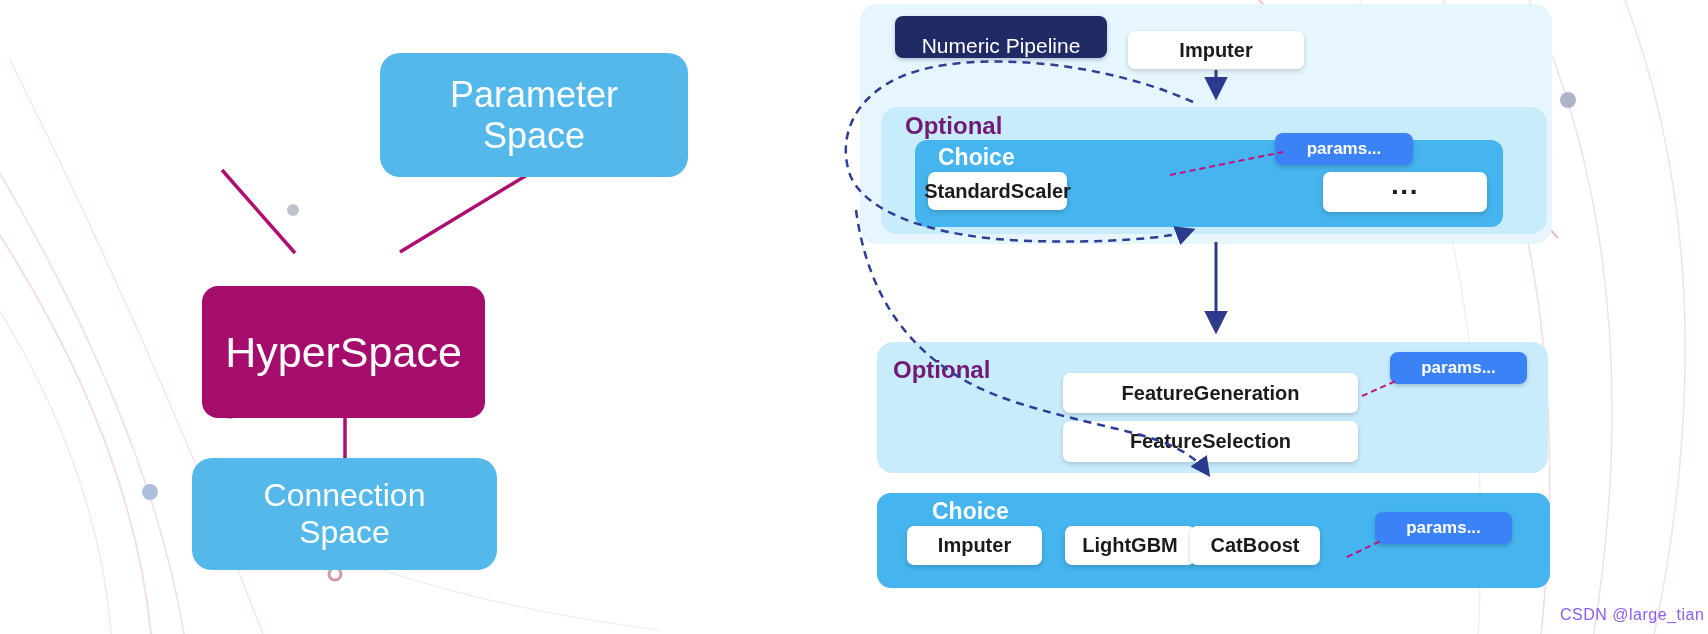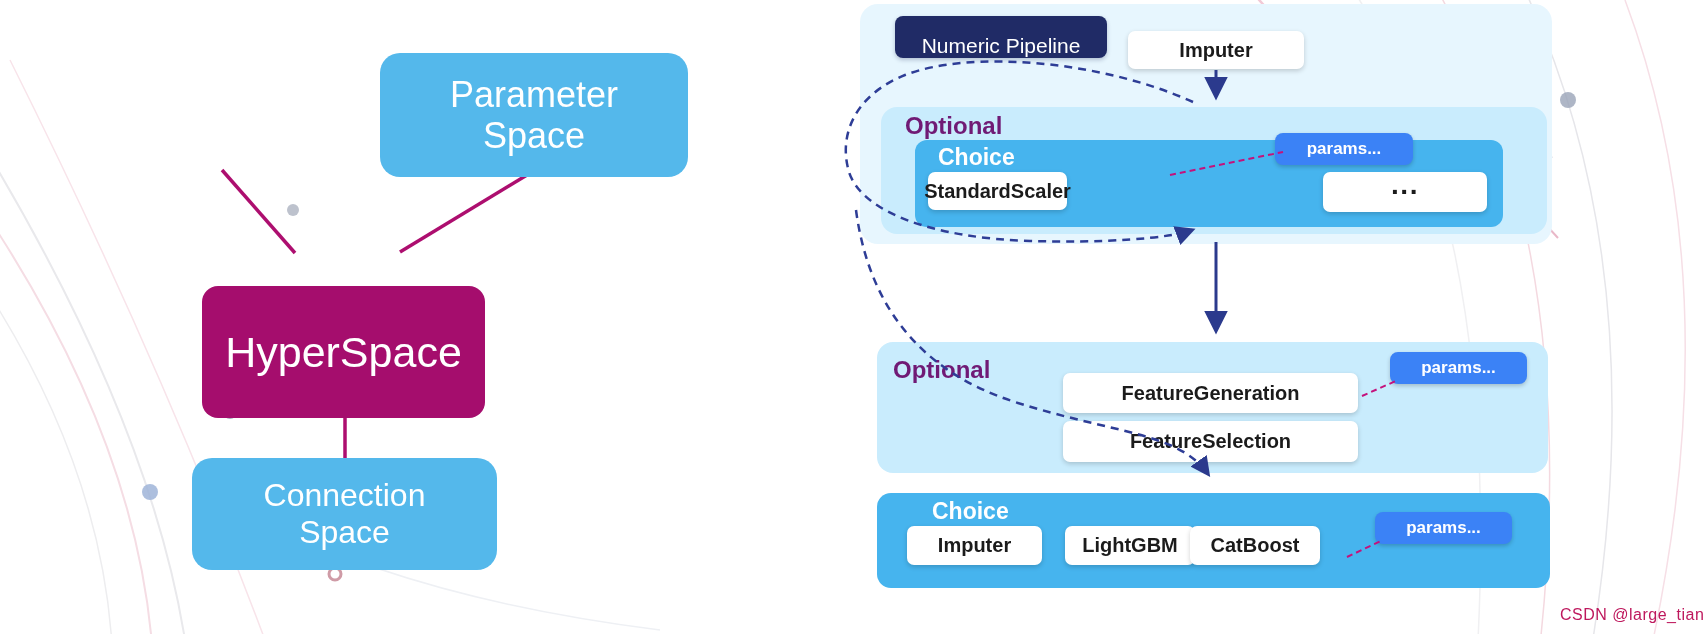--- a/index.html
+++ b/index.html
@@ -31,21 +31,21 @@
     background:#fff;border-radius:7px;color:#1b1b1b;font-weight:700;
     display:flex;align-items:center;justify-content:center;
     box-shadow:0 2px 5px rgba(0,0,0,.18);font-size:20px;
   }
   .params-box{
     background:#3b82f6;border-radius:8px;color:#fff;font-weight:700;font-size:17px;
     display:flex;align-items:center;justify-content:center;box-shadow:0 2px 4px rgba(0,0,0,.2);
   }
   .optional-label{color:#701a75;font-weight:700;font-size:24px;}
   .choice-label{color:#ffffff;font-weight:700;font-size:23px;}
-  .watermark{color:#be185d;font-size:16px;font-weight:400;letter-spacing:.5px;}
+  .watermark{color:#8b5cf6;font-size:16px;font-weight:400;letter-spacing:.5px;}
 </style>
 </head>
 <body>
 
 <div class="canvas">
 
   <svg class="layer" width="1708" height="634">
 
     <path d="M -20,140 Q 150,420 185,640" fill="none" stroke="#e9e9ec" stroke-width="2"></path>
     <path d="M -20,205 Q 135,435 152,645" fill="none" stroke="#f5dde4" stroke-width="2"></path>

